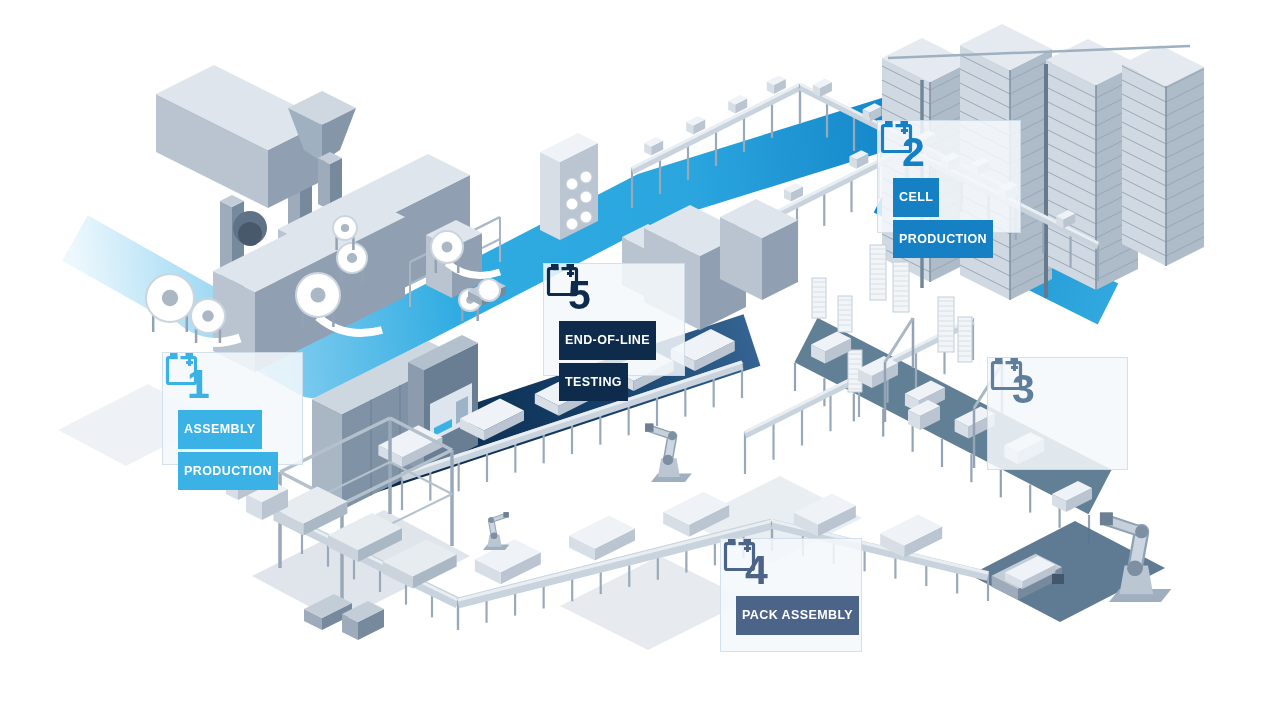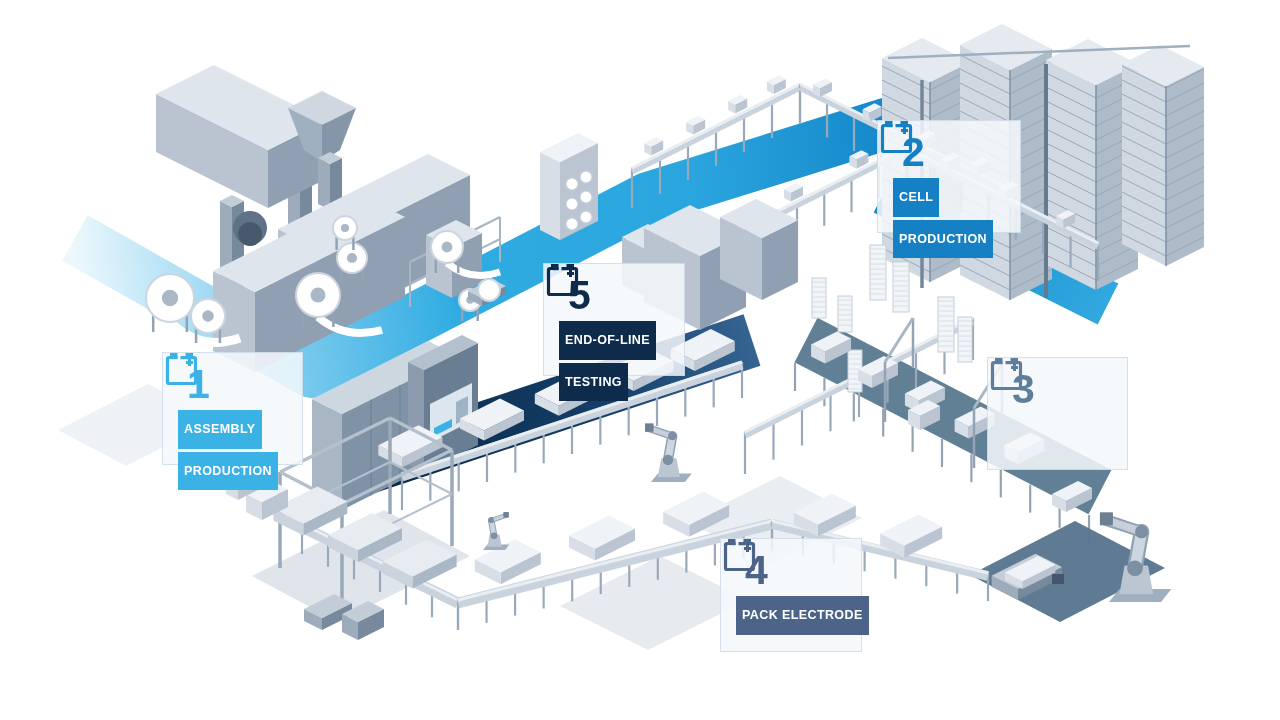--- a/index.html
+++ b/index.html
@@ -686,21 +686,21 @@
           <rect x="7" y="0" width="7.5" height="6" fill="currentColor"></rect>
           <rect x="22.5" y="0" width="7.5" height="6" fill="currentColor"></rect>
           <path d="M17.5 4.6 H31 Q32.5 4.6 32.5 6.1 V29 Q32.5 30.5 31 30.5 H6 Q4.5 30.5 4.5 29 V6.1 Q4.5 4.6 6 4.6 H7" fill="none" stroke="currentColor" stroke-width="3.2"></path>
           <path d="M8.5 4.6 H14.5" stroke="currentColor" stroke-width="3.2"></path>
           <path d="M23 9.6 H30 M26.5 6.1 V13.1" stroke="currentColor" stroke-width="3"></path>
         </svg>
       </span>
       <span class="num">4</span>
     </div>
     <div class="badges">
-      <div><span class="badge">PACK ELECTRODE</span></div>
+      <div><span class="badge">PACK ASSEMBLY</span></div>
 
     </div>
   </div>
 
   <div class="card" style="left: 543px; top: 263px; width: 142px; height: 113px; --c: #0e2b4c;">
     <div class="card-head">
       <span class="bat">
         <svg width="37" height="33" viewBox="0 0 37 33">
           <rect x="7" y="0" width="7.5" height="6" fill="currentColor"></rect>
           <rect x="22.5" y="0" width="7.5" height="6" fill="currentColor"></rect>

